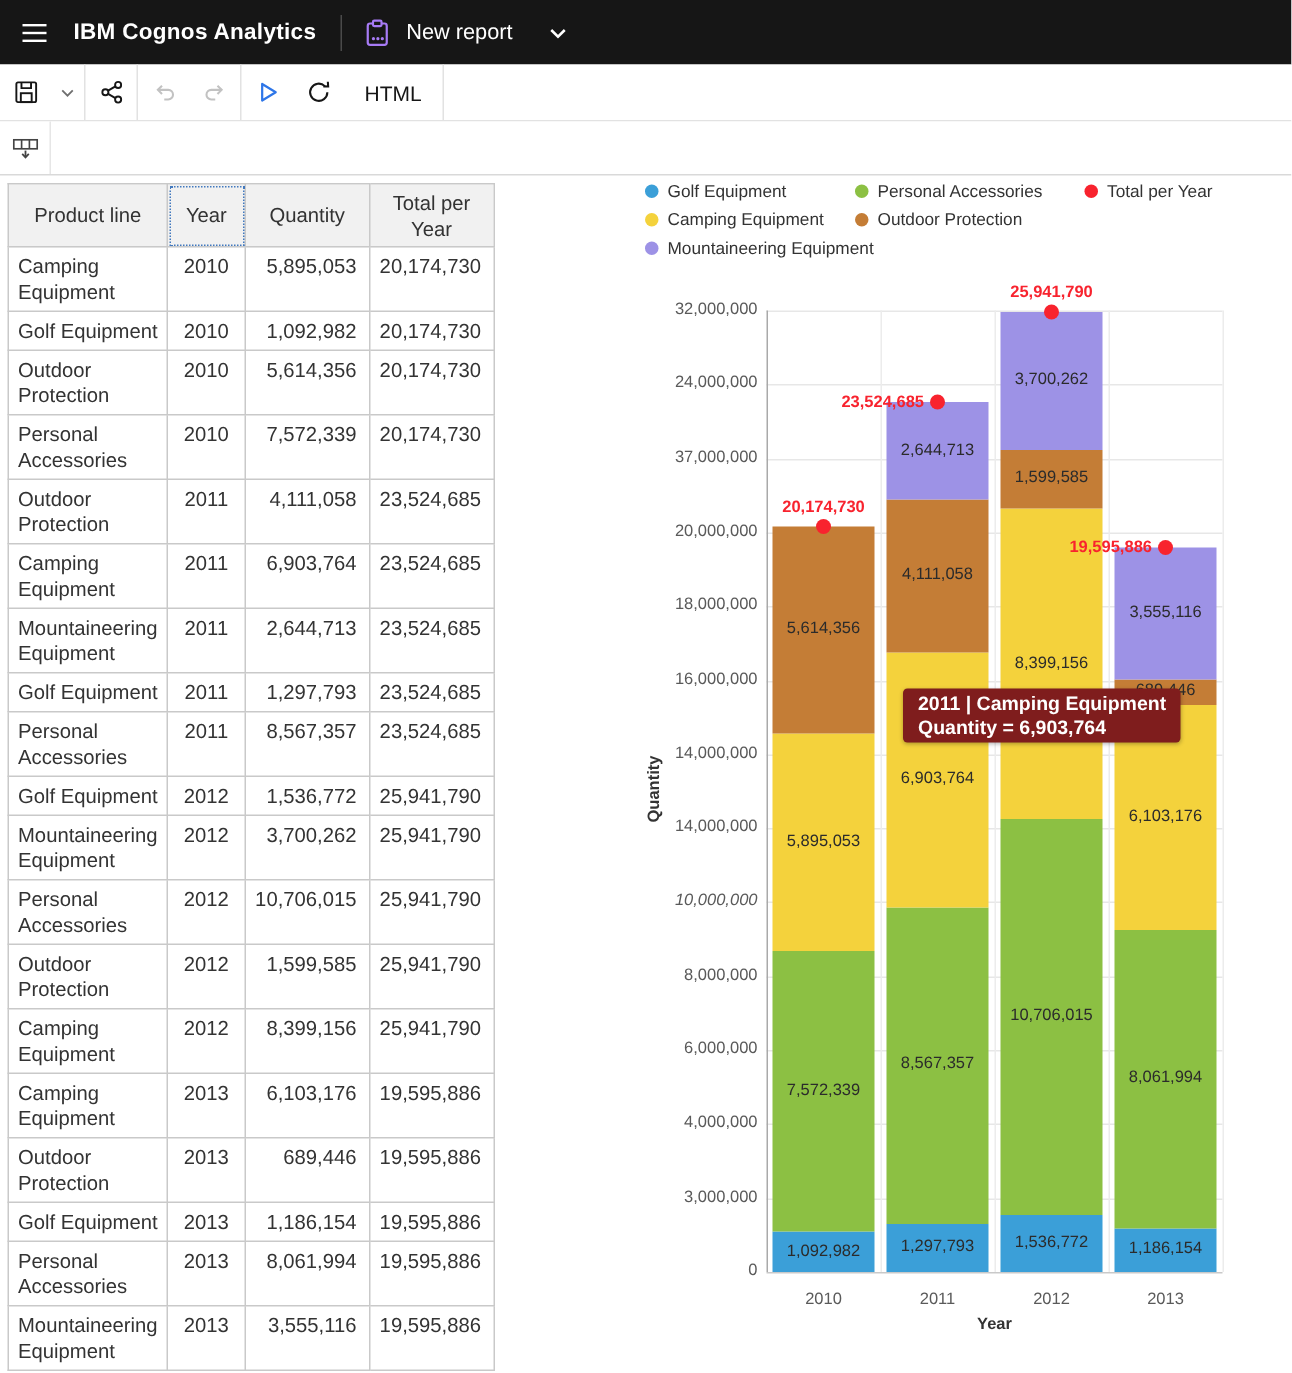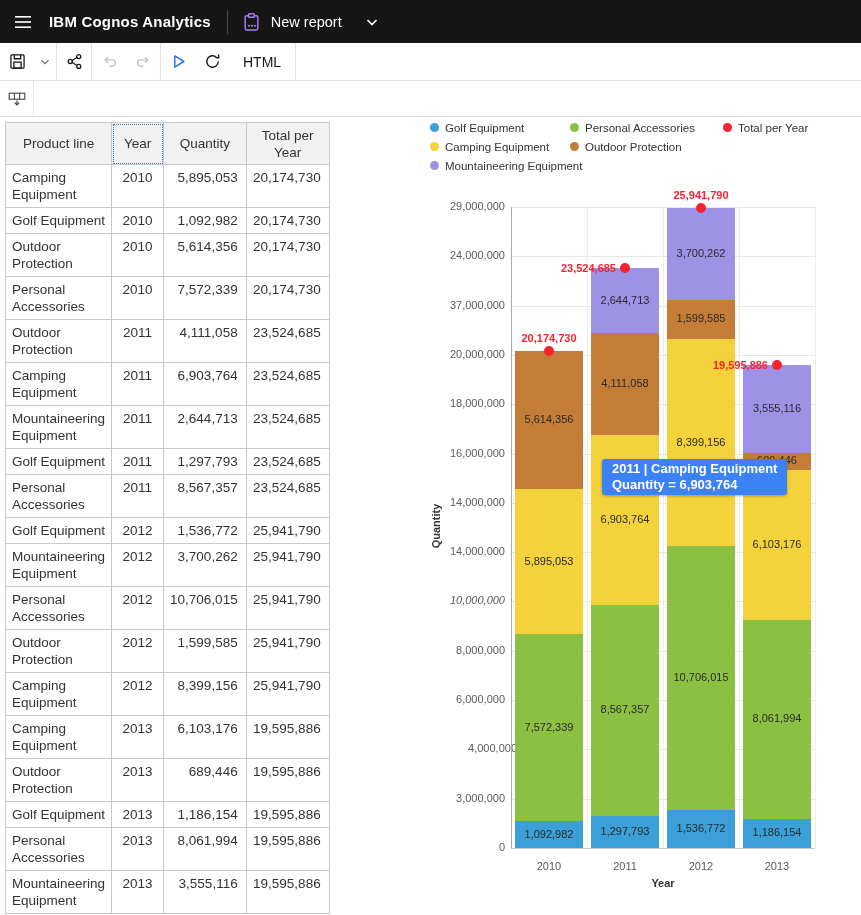--- a/index.html
+++ b/index.html
@@ -53,21 +53,21 @@
   .axis-title-x { position:absolute; font-size:11px; font-weight:bold; color:#333; text-align:center; }
   .axis-title-y { position:absolute; font-size:11px; font-weight:bold; color:#333; text-align:center; transform:rotate(-90deg); }
 
   .bar-seg { position:absolute; }
   .seg-label { position:absolute; width:68px; text-align:center; font-size:11px; color:#2b2b2b; }
   .total-dot { position:absolute; width:10px; height:10px; border-radius:50%; }
   .total-label { position:absolute; font-size:11px; font-weight:bold; white-space:nowrap; }
   .total-label.left { text-align:right; }
   .total-label.above { text-align:center; }
 
-  .chart-tooltip { position:absolute; left:177px; top:344px; background:#3b82f6; color:#fff;
+  .chart-tooltip { position:absolute; left:177px; top:344px; background:#7f1d1d; color:#fff;
                    border-radius:3px; padding:2px 10px; line-height:16px; font-size:13px;
                    font-weight:bold; z-index:20; white-space:nowrap; box-shadow:0 1px 3px rgba(0,0,0,.3); }
 </style>
 </head>
 <body>
 
 <header class="topbar">
   <button class="menu-btn">
     <svg width="18" height="16" viewBox="0 0 18 16">
       <rect x="1" y="2" width="16" height="1.6" fill="#fff"></rect>
@@ -323,21 +323,21 @@
           <span class="legend-dot" style="background: rgb(248, 35, 46);"></span>
           <span class="legend-label">Total per Year</span>
         </div>
       </div>
     </div>
   <div id="plot">
       <div class="ytick" style="left: 0px; top: 726px; width: 80px;">0</div>
       <div class="gridline-h" style="left: 86px; top: 683.692px; width: 304px; height: 1px;"></div>
       <div class="ytick" style="left: 0px; top: 676.692px; width: 80px;">3,000,000</div>
       <div class="gridline-h" style="left: 86px; top: 634.385px; width: 304px; height: 1px;"></div>
-      <div class="ytick" style="left: 12px; top: 627.385px; width: 80px; text-align: right;">4,000,000</div>
+      <div class="ytick" style="left: 0px; top: 627.385px; width: 80px; text-align: right;">4,000,000</div>
       <div class="gridline-h" style="left: 86px; top: 585.077px; width: 304px; height: 1px;"></div>
       <div class="ytick" style="left: 0px; top: 578.077px; width: 80px;">6,000,000</div>
       <div class="gridline-h" style="left: 86px; top: 535.769px; width: 304px; height: 1px;"></div>
       <div class="ytick" style="left: 0px; top: 528.769px; width: 80px;">8,000,000</div>
       <div class="gridline-h" style="left: 86px; top: 486.462px; width: 304px; height: 1px;"></div>
       <div class="ytick" style="left: 0px; top: 479.462px; width: 80px; font-style: italic;">10,000,000</div>
       <div class="gridline-h" style="left: 86px; top: 437.154px; width: 304px; height: 1px;"></div>
       <div class="ytick" style="left: 0px; top: 430.154px; width: 80px;">14,000,000</div>
       <div class="gridline-h" style="left: 86px; top: 387.846px; width: 304px; height: 1px;"></div>
       <div class="ytick" style="left: 0px; top: 380.846px; width: 80px;">14,000,000</div>
@@ -345,21 +345,21 @@
       <div class="ytick" style="left: 0px; top: 331.538px; width: 80px;">16,000,000</div>
       <div class="gridline-h" style="left: 86px; top: 289.231px; width: 304px; height: 1px;"></div>
       <div class="ytick" style="left: 0px; top: 282.231px; width: 80px;">18,000,000</div>
       <div class="gridline-h" style="left: 86px; top: 239.923px; width: 304px; height: 1px;"></div>
       <div class="ytick" style="left: 0px; top: 232.923px; width: 80px;">20,000,000</div>
       <div class="gridline-h" style="left: 86px; top: 190.615px; width: 304px; height: 1px;"></div>
       <div class="ytick" style="left: 0px; top: 183.615px; width: 80px;">37,000,000</div>
       <div class="gridline-h" style="left: 86px; top: 141.308px; width: 304px; height: 1px;"></div>
       <div class="ytick" style="left: 0px; top: 134.308px; width: 80px;">24,000,000</div>
       <div class="gridline-h" style="left: 86px; top: 92px; width: 304px; height: 1px;"></div>
-      <div class="ytick" style="left: 0px; top: 85px; width: 80px;">29,000,000</div>
+      <div class="ytick" style="left: 0px; top: 85px; width: 80px;">32,000,000</div>
       <div class="gridline-v" style="left: 162px; top: 92px; width: 1px; height: 641px;"></div>
       <div class="gridline-v" style="left: 238px; top: 92px; width: 1px; height: 641px;"></div>
       <div class="gridline-v" style="left: 314px; top: 92px; width: 1px; height: 641px;"></div>
       <div class="gridline-v" style="left: 390px; top: 92px; width: 1px; height: 641px;"></div>
       <div class="yaxis-line" style="left: 86px; top: 92px; width: 1px; height: 641px;"></div>
       <div class="xaxis-line" style="left: 86px; top: 733px; width: 304px; height: 1px;"></div>
       <div class="bar-seg" style="left: 90px; top: 706.054px; width: 68px; height: 26.9462px; background: rgb(59, 159, 216);"></div>
       <div class="seg-label" style="left: 90px; top: 712.527px; width: 68px;">1,092,982</div>
       <div class="bar-seg" style="left: 90px; top: 519.367px; width: 68px; height: 186.687px; background: rgb(140, 192, 67);"></div>
       <div class="seg-label" style="left: 90px; top: 605.71px; width: 68px;">7,572,339</div>

